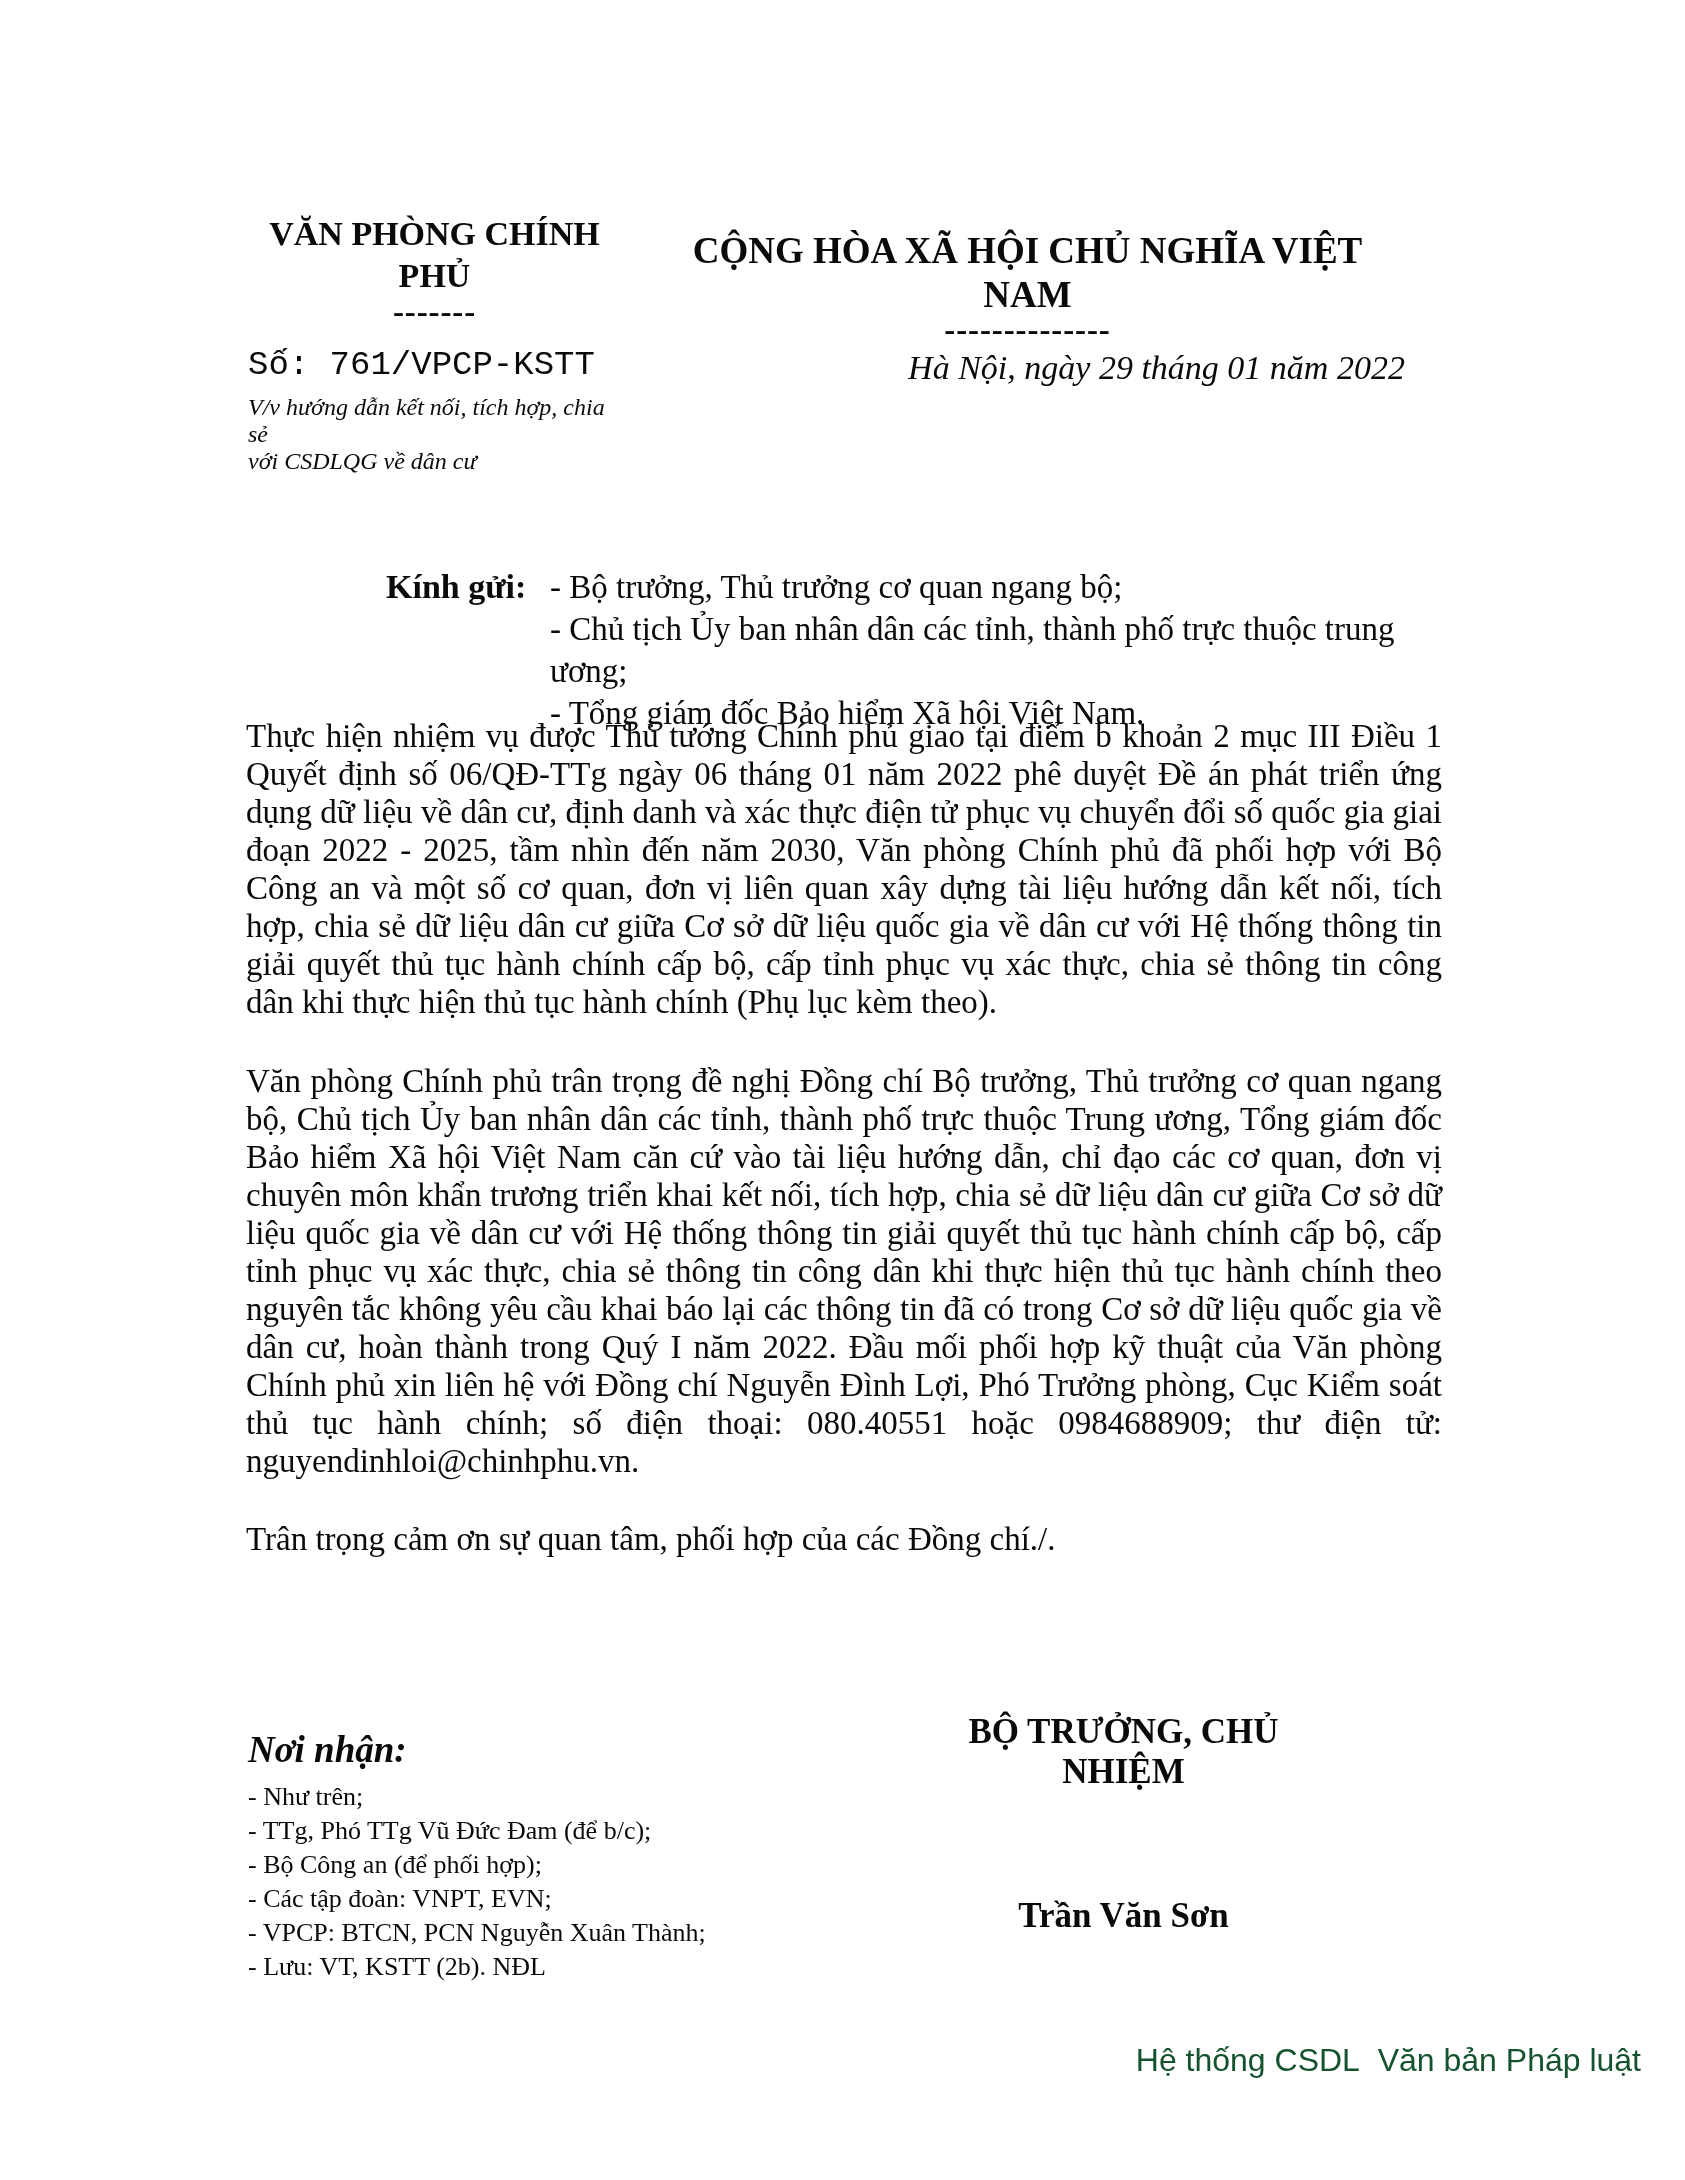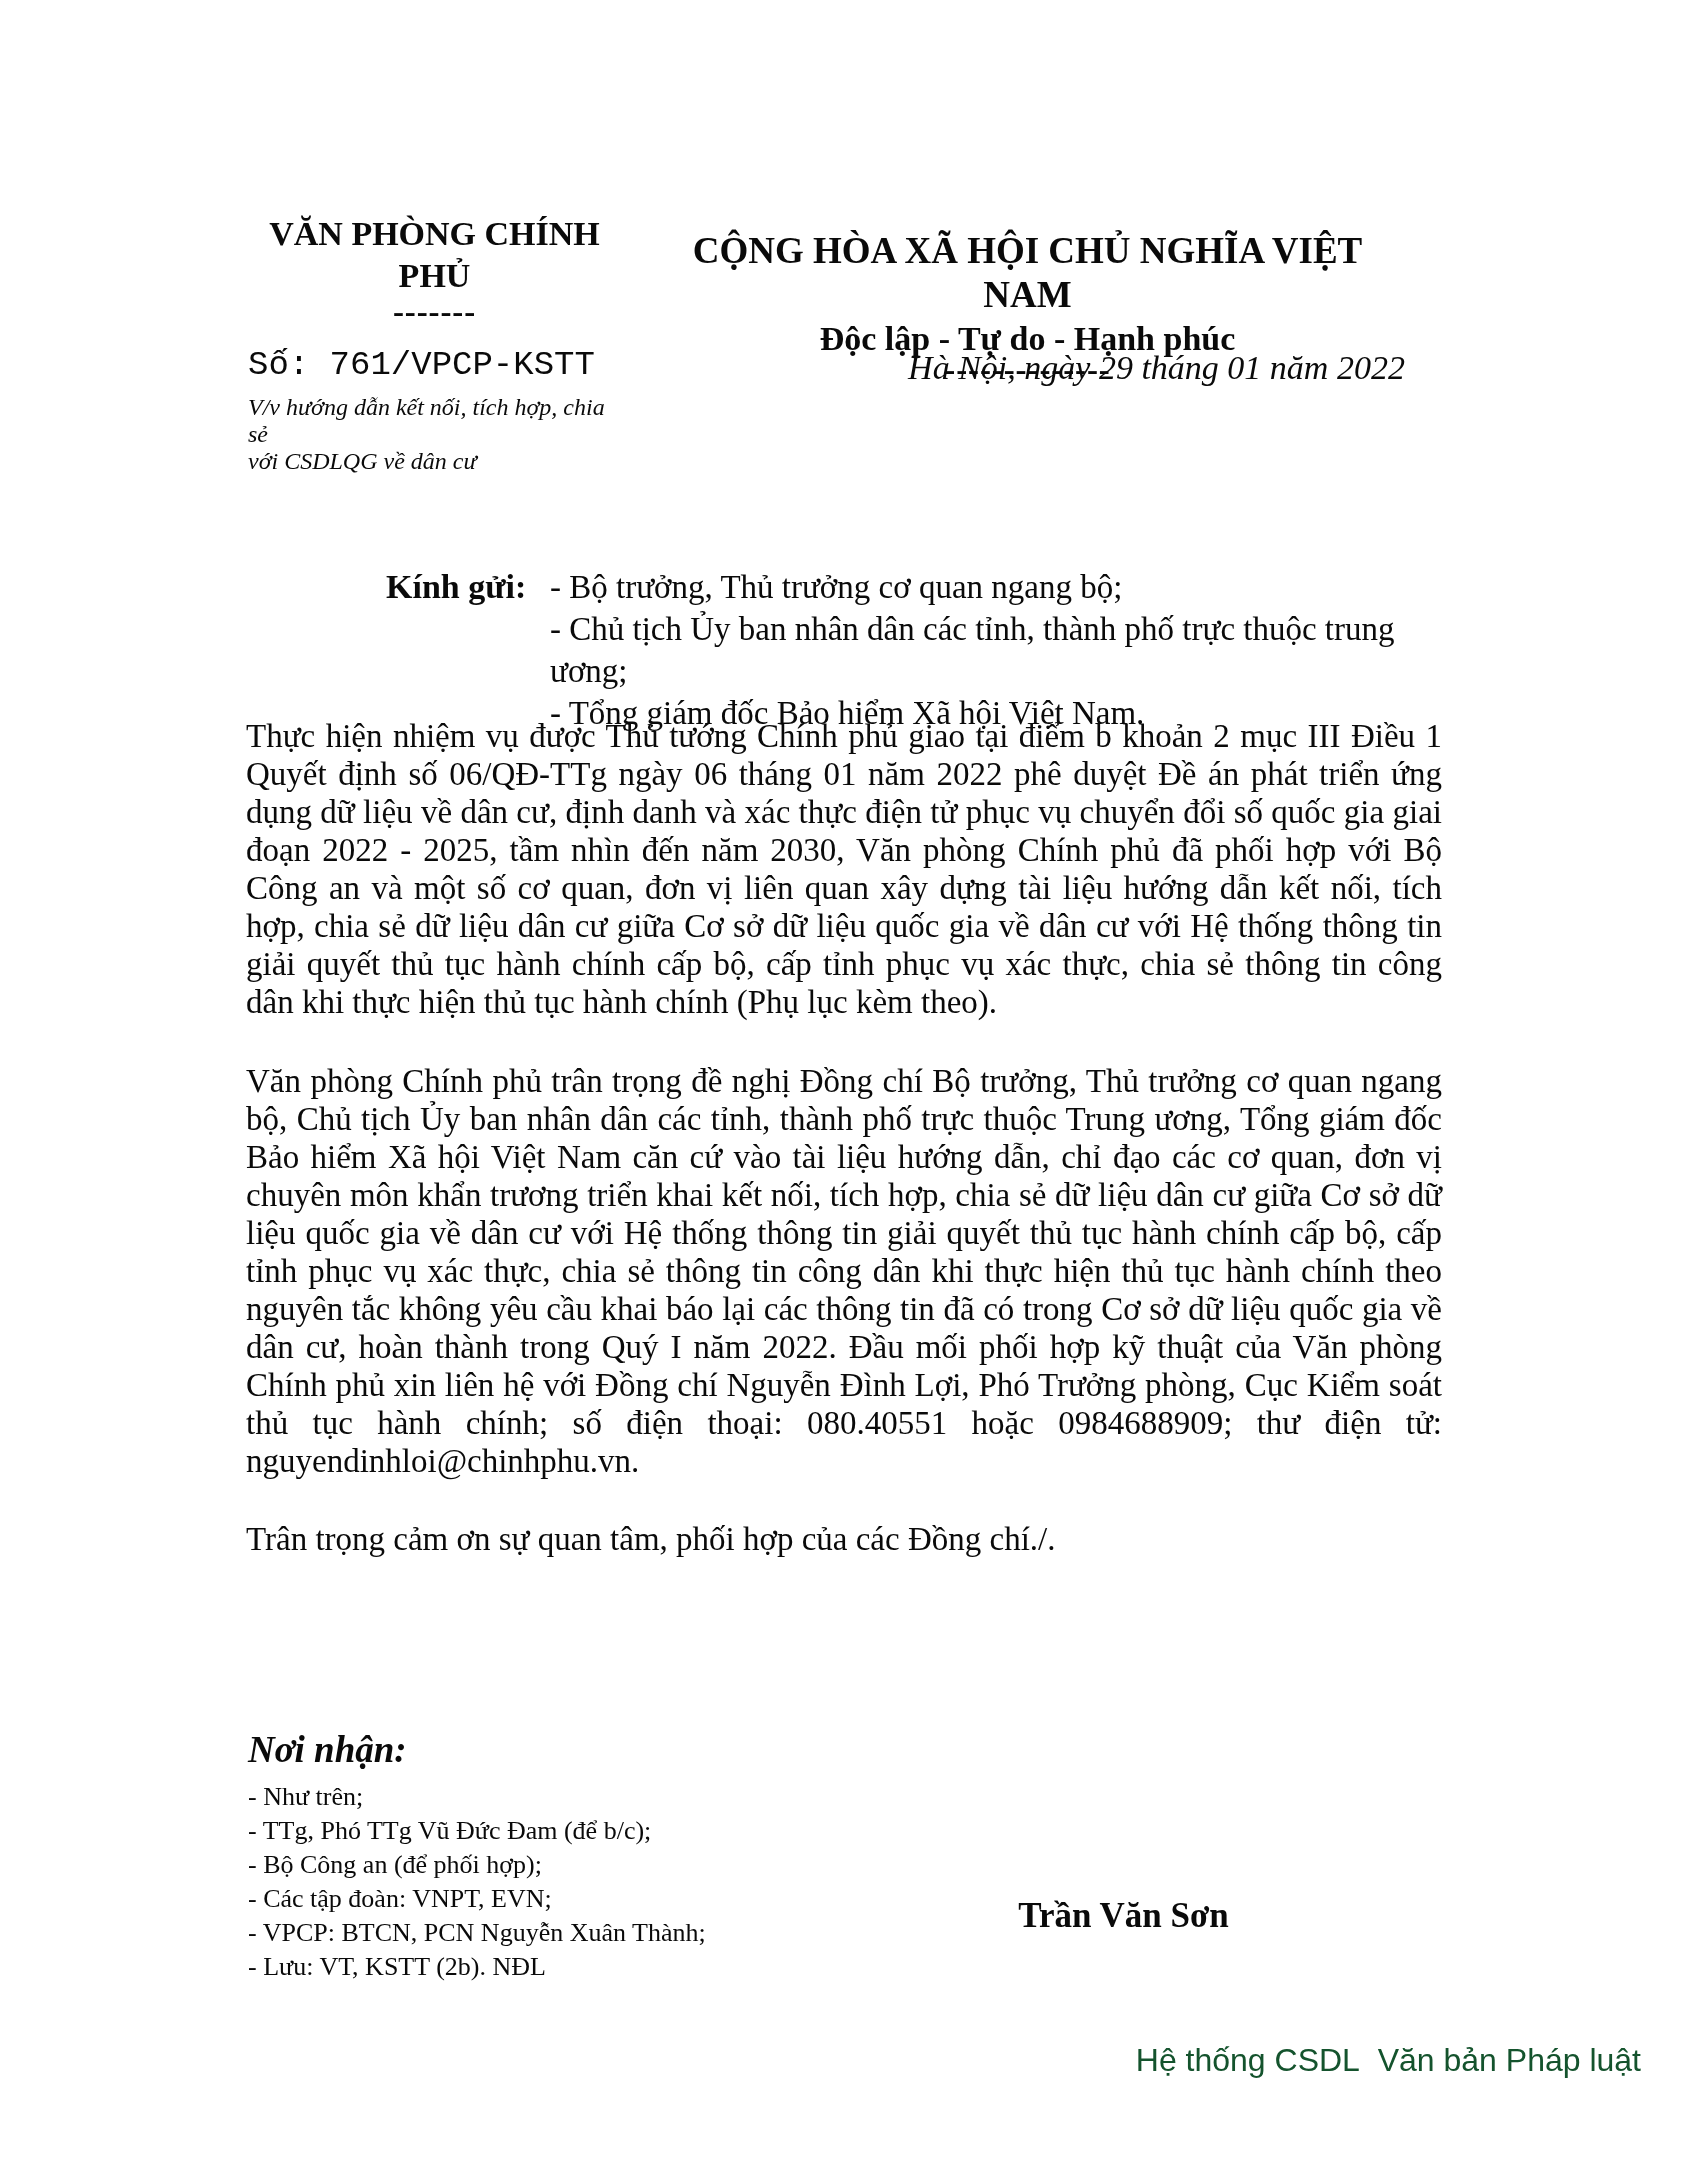--- a/index.html
+++ b/index.html
@@ -48,21 +48,20 @@
 
 <div class="page">
 
   <div class="abs org-block">
     <div class="org-name">VĂN PHÒNG CHÍNH PHỦ</div>
     <div class="org-divider">-------</div>
   </div>
 
   <div class="abs natl-block">
     <div class="natl-line1">CỘNG HÒA XÃ HỘI CHỦ NGHĨA VIỆT NAM</div>
-    <div class="natl-line2">Độc lập - Tự do - Hạnh phúc</div>
     <div class="natl-divider">--------------</div>
   </div>
 
   <div class="abs doc-number">Số: 761/VPCP-KSTT</div>
   <div class="abs doc-subject">
     <div>V/v hướng dẫn kết nối, tích hợp, chia sẻ</div>
     <div>với CSDLQG về dân cư</div>
   </div>
 
   <div class="abs doc-date">Hà Nội, ngày 29 tháng 01 năm 2022</div>
@@ -73,20 +72,21 @@
       <div>- Bộ trưởng, Thủ trưởng cơ quan ngang bộ;</div>
       <div>- Chủ tịch Ủy ban nhân dân các tỉnh, thành phố trực thuộc trung ương;</div>
       <div>- Tổng giám đốc Bảo hiểm Xã hội Việt Nam.</div>
     </div>
   </div>
 
   <div class="abs body-par par1">Thực hiện nhiệm vụ được Thủ tướng Chính phủ giao tại điểm b khoản 2 mục III Điều 1 Quyết định số 06/QĐ-TTg ngày 06 tháng 01 năm 2022 phê duyệt Đề án phát triển ứng dụng dữ liệu về dân cư, định danh và xác thực điện tử phục vụ chuyển đổi số quốc gia giai đoạn 2022 - 2025, tầm nhìn đến năm 2030, Văn phòng Chính phủ đã phối hợp với Bộ Công an và một số cơ quan, đơn vị liên quan xây dựng tài liệu hướng dẫn kết nối, tích hợp, chia sẻ dữ liệu dân cư giữa Cơ sở dữ liệu quốc gia về dân cư với Hệ thống thông tin giải quyết thủ tục hành chính cấp bộ, cấp tỉnh phục vụ xác thực, chia sẻ thông tin công dân khi thực hiện thủ tục hành chính (Phụ lục kèm theo).</div>
   <div class="abs body-par par2">Văn phòng Chính phủ trân trọng đề nghị Đồng chí Bộ trưởng, Thủ trưởng cơ quan ngang bộ, Chủ tịch Ủy ban nhân dân các tỉnh, thành phố trực thuộc Trung ương, Tổng giám đốc Bảo hiểm Xã hội Việt Nam căn cứ vào tài liệu hướng dẫn, chỉ đạo các cơ quan, đơn vị chuyên môn khẩn trương triển khai kết nối, tích hợp, chia sẻ dữ liệu dân cư giữa Cơ sở dữ liệu quốc gia về dân cư với Hệ thống thông tin giải quyết thủ tục hành chính cấp bộ, cấp tỉnh phục vụ xác thực, chia sẻ thông tin công dân khi thực hiện thủ tục hành chính theo nguyên tắc không yêu cầu khai báo lại các thông tin đã có trong Cơ sở dữ liệu quốc gia về dân cư, hoàn thành trong Quý I năm 2022. Đầu mối phối hợp kỹ thuật của Văn phòng Chính phủ xin liên hệ với Đồng chí Nguyễn Đình Lợi, Phó Trưởng phòng, Cục Kiểm soát thủ tục hành chính; số điện thoại: 080.40551 hoặc 0984688909; thư điện tử: nguyendinhloi@chinhphu.vn.</div>
   <div class="abs closing">Trân trọng cảm ơn sự quan tâm, phối hợp của các Đồng chí./.</div>
 
+  <div class="abs sig-title">BỘ TRƯỞNG, CHỦ NHIỆM</div>
   <div class="abs sig-name">Trần Văn Sơn</div>
 
   <div class="abs noinhan-label">Nơi nhận:</div>
   <div class="abs noinhan-items">
     <div>- Như trên;</div>
     <div>- TTg, Phó TTg Vũ Đức Đam (để b/c);</div>
     <div>- Bộ Công an (để phối hợp);</div>
     <div>- Các tập đoàn: VNPT, EVN;</div>
     <div>- VPCP: BTCN, PCN Nguyễn Xuân Thành;</div>
     <div>- Lưu: VT, KSTT (2b). NĐL</div>

